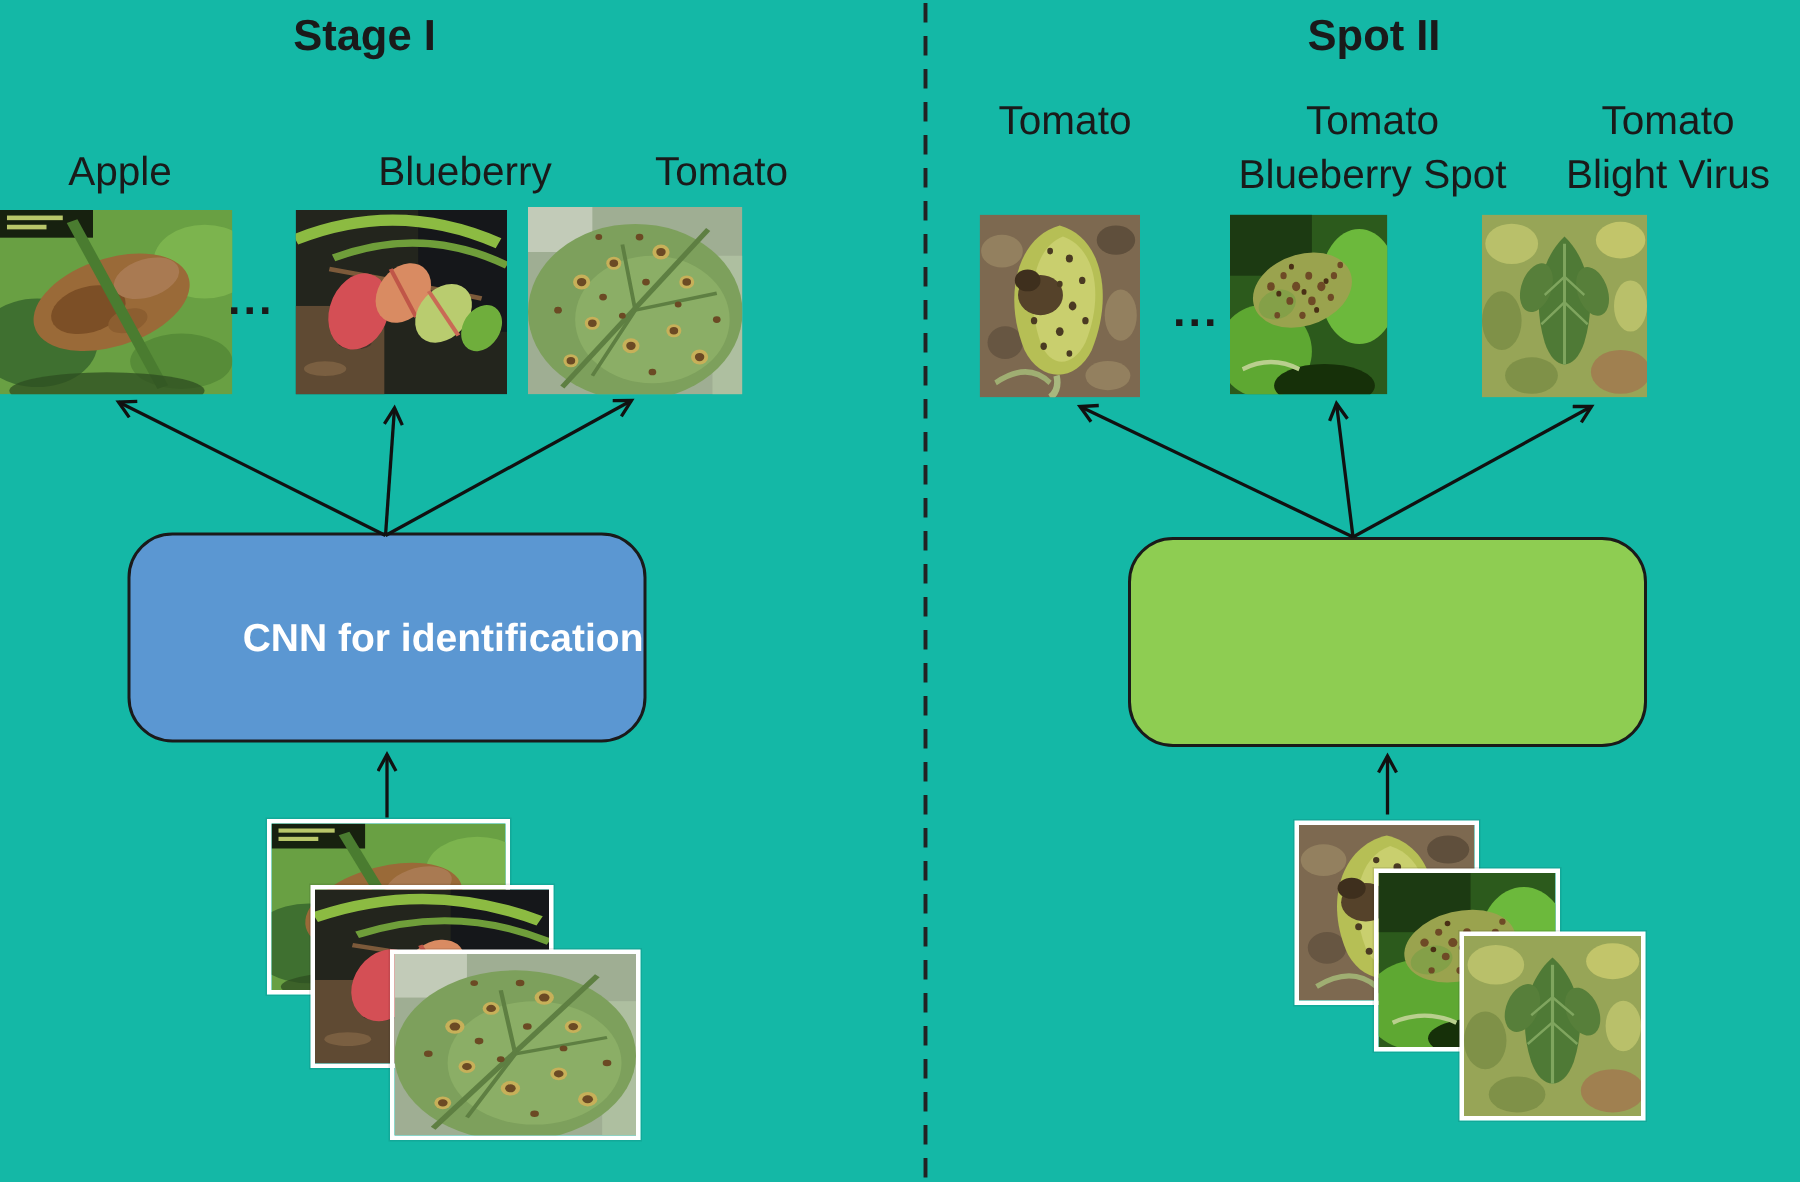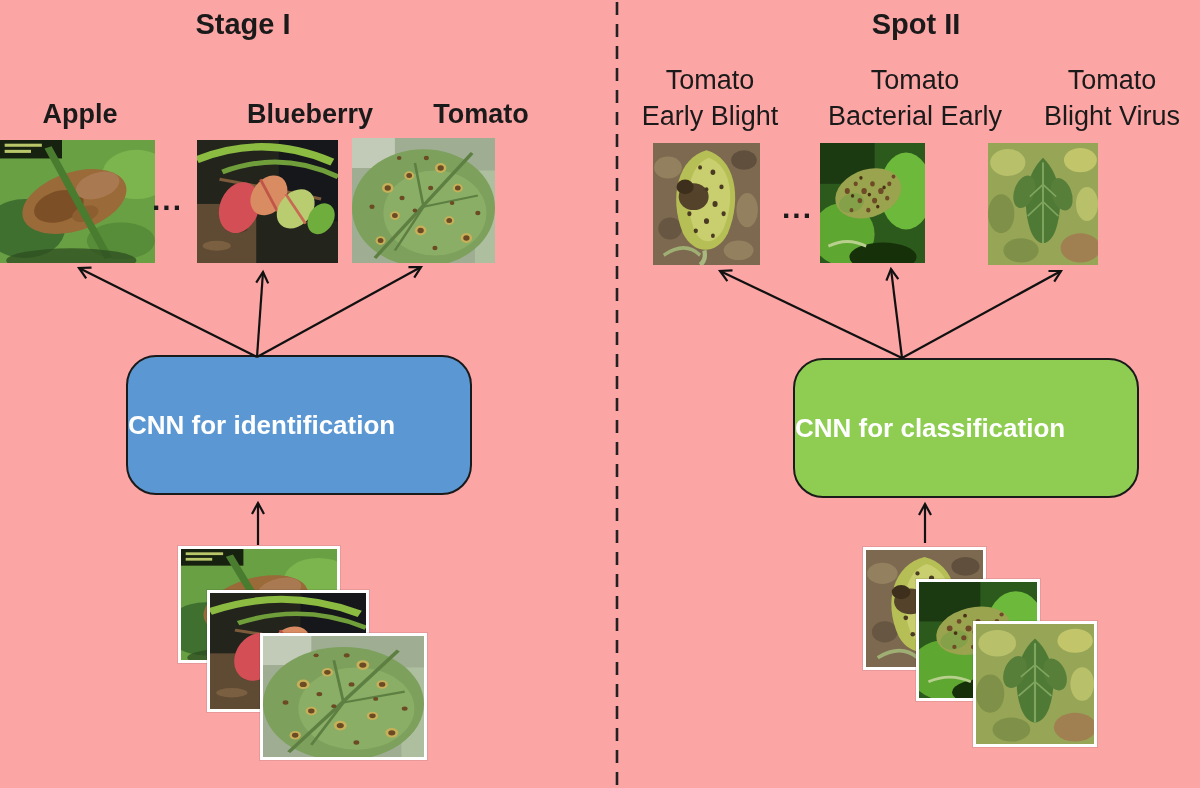--- a/index.html
+++ b/index.html
@@ -1,38 +1,38 @@
 <!DOCTYPE html>
 <html><head>
 <meta charset="utf-8">
 <style>
   * { margin:0; padding:0; box-sizing:border-box; }
   html,body { width:1200px; height:788px; background:#ffffff; overflow:hidden;
               font-family:"Liberation Sans", sans-serif; color:#1a1a1a; }
-  .canvas { position:relative; width:1200px; height:788px; background:#fca5a5; }
+  .canvas { position:relative; width:1200px; height:788px; background:#14b8a6; }
 
   .stage-title { position:absolute; top:8px; transform:translateX(-50%);
                  font-size:29px; font-weight:bold; white-space:nowrap; }
 
   .species-label { position:absolute; top:99px; transform:translateX(-50%);
-                   font-size:27px; white-space:nowrap;font-weight:bold; }
+                   font-size:27px; white-space:nowrap; }
 
   .disease-label { position:absolute; top:62px; transform:translateX(-50%);
                    font-size:27px; line-height:36px; text-align:center; white-space:nowrap; }
 
   .dots { position:absolute; font-size:30px; font-weight:bold; letter-spacing:2px; }
 
   .photo { position:absolute; display:block; }
   .photo svg { display:block; width:100%; height:100%; }
   .stacked { border:3px solid #ffffff; box-shadow:0 0 0 1px rgba(0,0,0,0.08); }
 
   .cnn-box { position:absolute; width:346px; height:140px; border:2.5px solid #1a1a1a;
-             border-radius:30px; display:flex; flex-direction:column; align-items:flex-start;
+             border-radius:30px; display:flex; flex-direction:column; align-items:flex-end;
              justify-content:center; color:#ffffff; font-size:26px; font-weight:bold;
-             line-height:38px; text-align:center;margin-left:41px; }
+             line-height:38px; text-align:center; }
 
   .overlay { position:absolute; left:0; top:0; width:1200px; height:788px;
              pointer-events:none; }
 </style>
 </head>
 <body>
 
 <div class="canvas">
 
   <svg width="0" height="0" style="position:absolute" aria-hidden="true">
@@ -207,25 +207,24 @@
       </svg>
     </div>
   <div class="photo" style="left:352px; top:138px; width:143px; height:125px">
       <svg viewBox="0 0 100 100" preserveAspectRatio="none">
         <use href="#ph-tomato"></use>
       </svg>
     </div>
 
   <div class="disease-label" style="left:710px">
     <span>Tomato</span><br>
-    <span>Early Blight</span>
   </div>
   <div class="disease-label" style="left:915px">
     <span>Tomato</span><br>
-    <span>Bacterial Early</span>
+    <span>Blueberry Spot</span>
   </div>
   <div class="disease-label" style="left:1112px">
     <span>Tomato</span><br>
     <span>Blight Virus</span>
   </div>
 
   <div class="photo" style="left:653px; top:143px; width:107px; height:122px">
       <svg viewBox="0 0 100 100" preserveAspectRatio="none">
         <use href="#ph-early-blight"></use>
       </svg>
@@ -239,21 +238,20 @@
   <div class="photo" style="left:988px; top:143px; width:110px; height:122px">
       <svg viewBox="0 0 100 100" preserveAspectRatio="none">
         <use href="#ph-mosaic"></use>
       </svg>
     </div>
 
   <div class="cnn-box" style="left: 85px; top: 355px; background-color: rgb(91, 151, 210);">
     <span>CNN for identification</span>
   </div>
   <div class="cnn-box" style="left: 752px; top: 358px; background-color: rgb(142, 205, 82);">
-    <span>CNN for classification</span>
   </div>
 
   <div class="photo stacked" style="left:178px; top:546px; width:162px; height:117px; z-index:1">
       <svg viewBox="0 0 100 100" preserveAspectRatio="none">
         <use href="#ph-apple"></use>
       </svg>
     </div>
   <div class="photo stacked" style="left:207px; top:590px; width:162px; height:122px; z-index:2">
       <svg viewBox="0 0 100 100" preserveAspectRatio="none">
         <use href="#ph-blueberry"></use>

